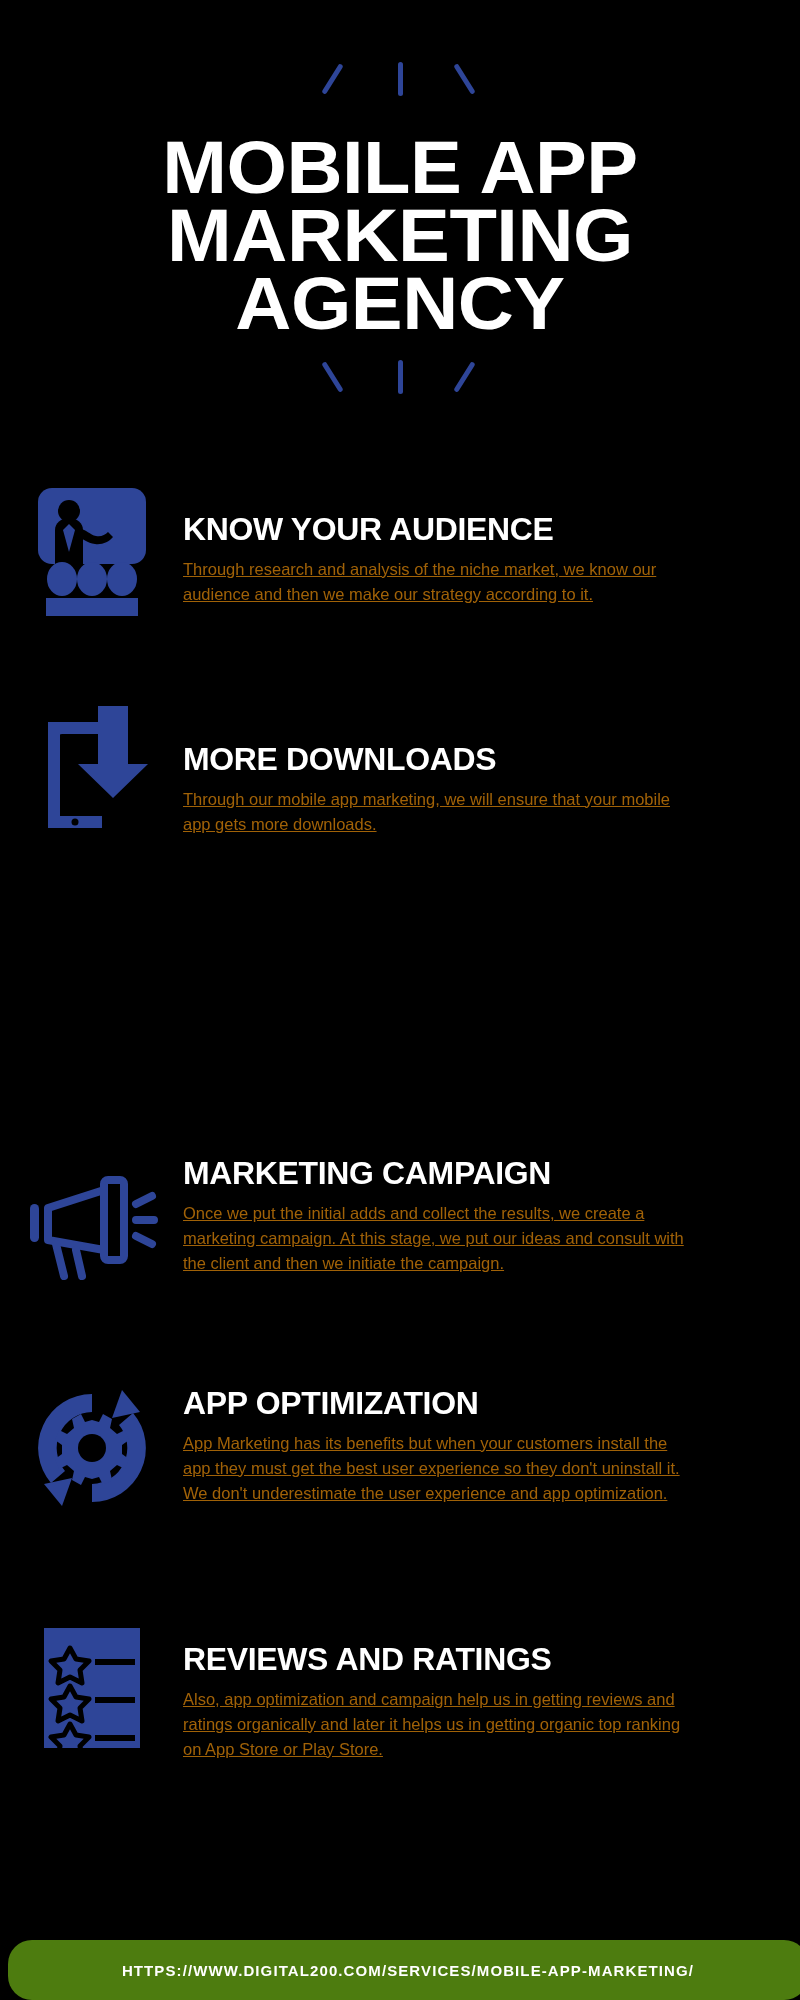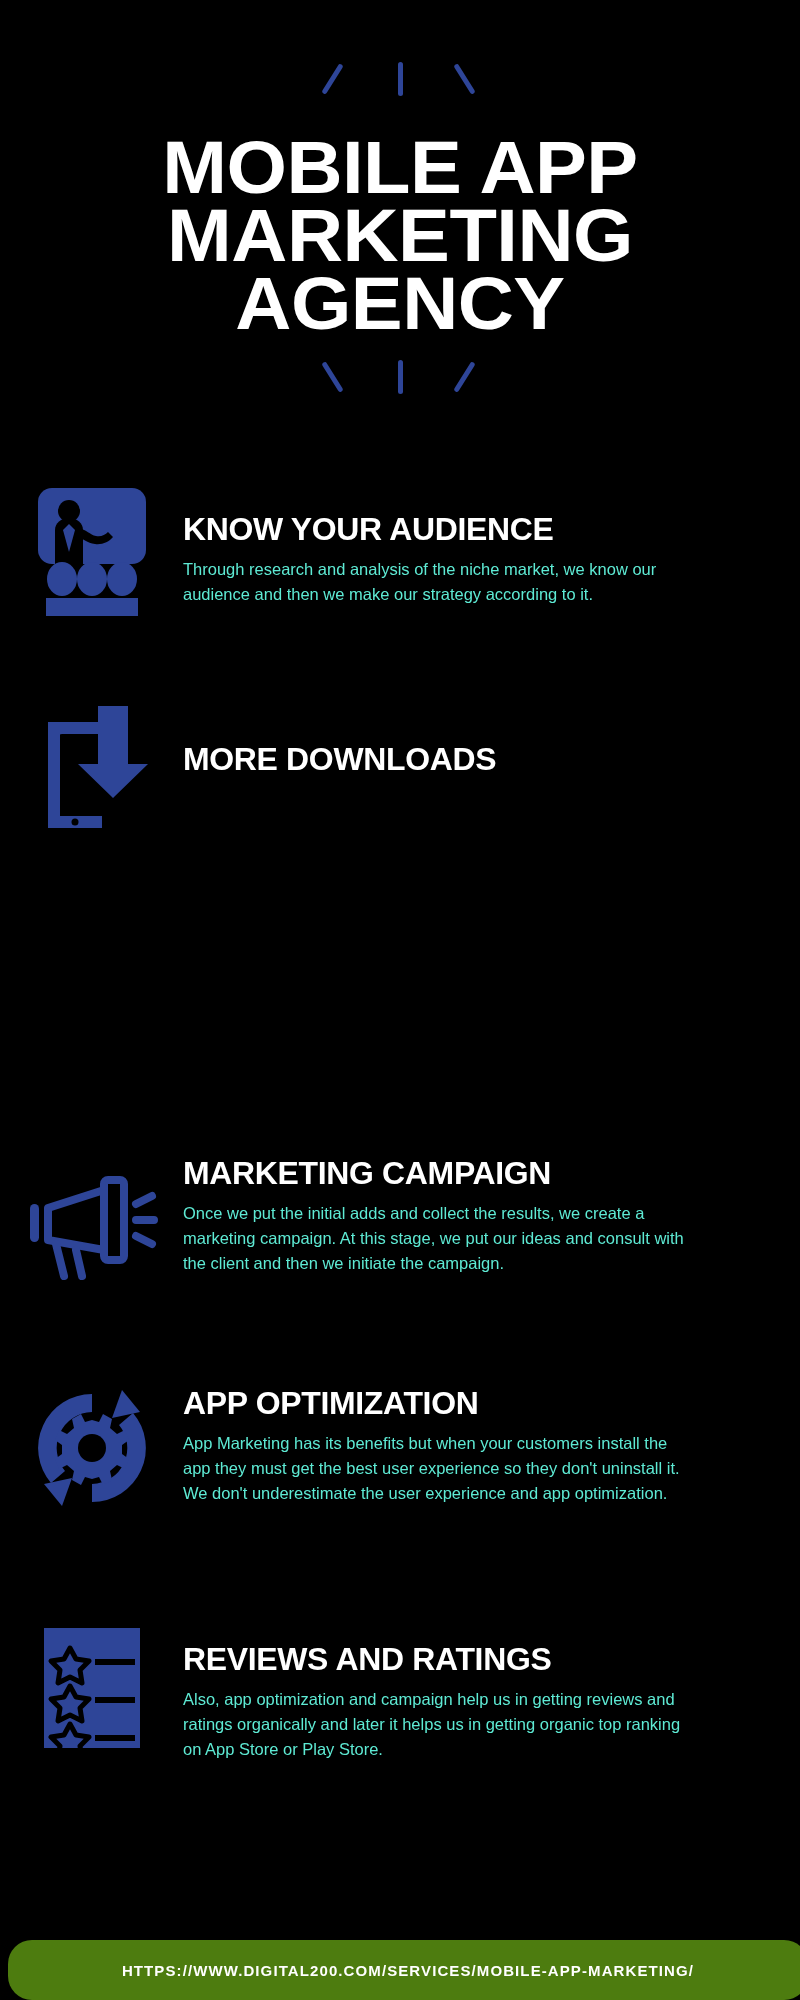--- a/index.html
+++ b/index.html
@@ -56,25 +56,26 @@
     font-weight:bold;
     font-size:31px;
     line-height:1.05;
     letter-spacing:-0.3px;
     text-transform:uppercase;
     transform:scaleX(1.03);
     transform-origin:left center;
     margin-bottom:10px;
   }
   .sec-body {
-    color:#5eead4;
+    color:#a16207;
     font-size:16.5px;
     line-height:1.52;
     font-weight:400;
     max-width:512px;
+    text-decoration:underline;
   }
 
   
   .sec-1 { height:222px; }
   .sec-2 { height:212px; }
   .sec-3 { height:222px; }
   .sec-4 { height:232px; }
   .sec-5 { height:240px; }
   .sec-6 { height:200px; }
   .sec-1 .text-col { padding-top:44px; }
@@ -163,20 +164,21 @@
             <path d="M26 22h54v12H40a6 6 0 0 0-6 6v76h46v12H26z" fill="#2e4598"></path>
             <rect x="26" y="22" width="12" height="106" fill="#2e4598"></rect>
             <rect x="26" y="116" width="54" height="12" fill="#2e4598"></rect>
             <circle cx="53" cy="122" r="3.5" fill="#000"></circle>
             <path d="M76 6h30v58h20L91 98 56 64h20z" fill="#2e4598"></path>
           </svg>
         </div>
       </div>
       <div class="text-col">
         <div class="sec-title">MORE DOWNLOADS</div>
+        <div class="sec-body">Through our mobile app marketing, we will ensure that your mobile app gets more downloads.</div>
       </div>
     </div>
 
     <div class="section sec-3">
     </div>
 
     <div class="section sec-4">
       <div class="icon-col">
         <div class="icon-box">
           <svg viewBox="0 0 140 140">

